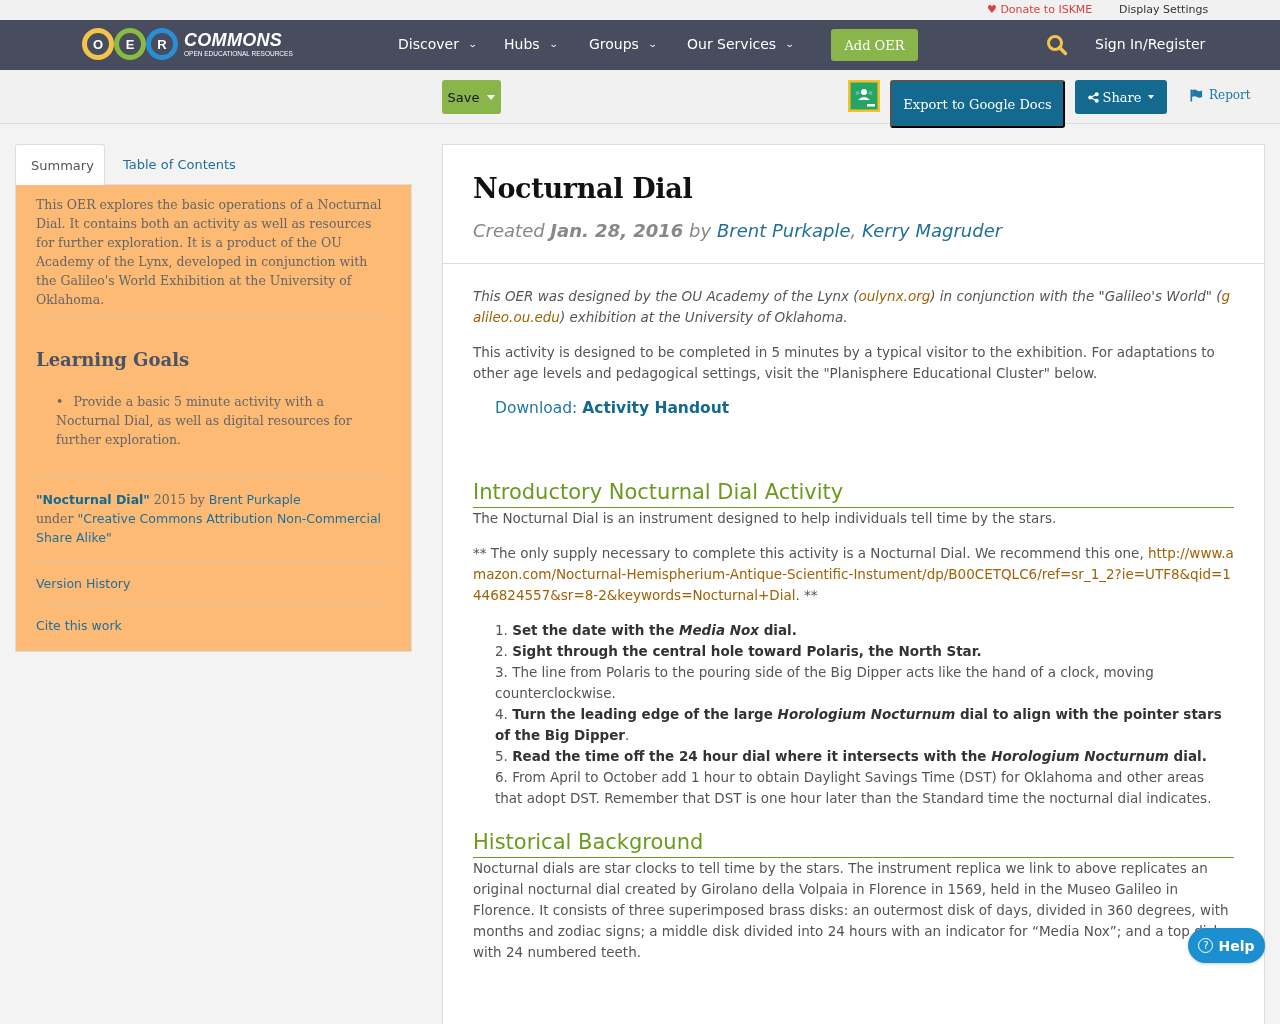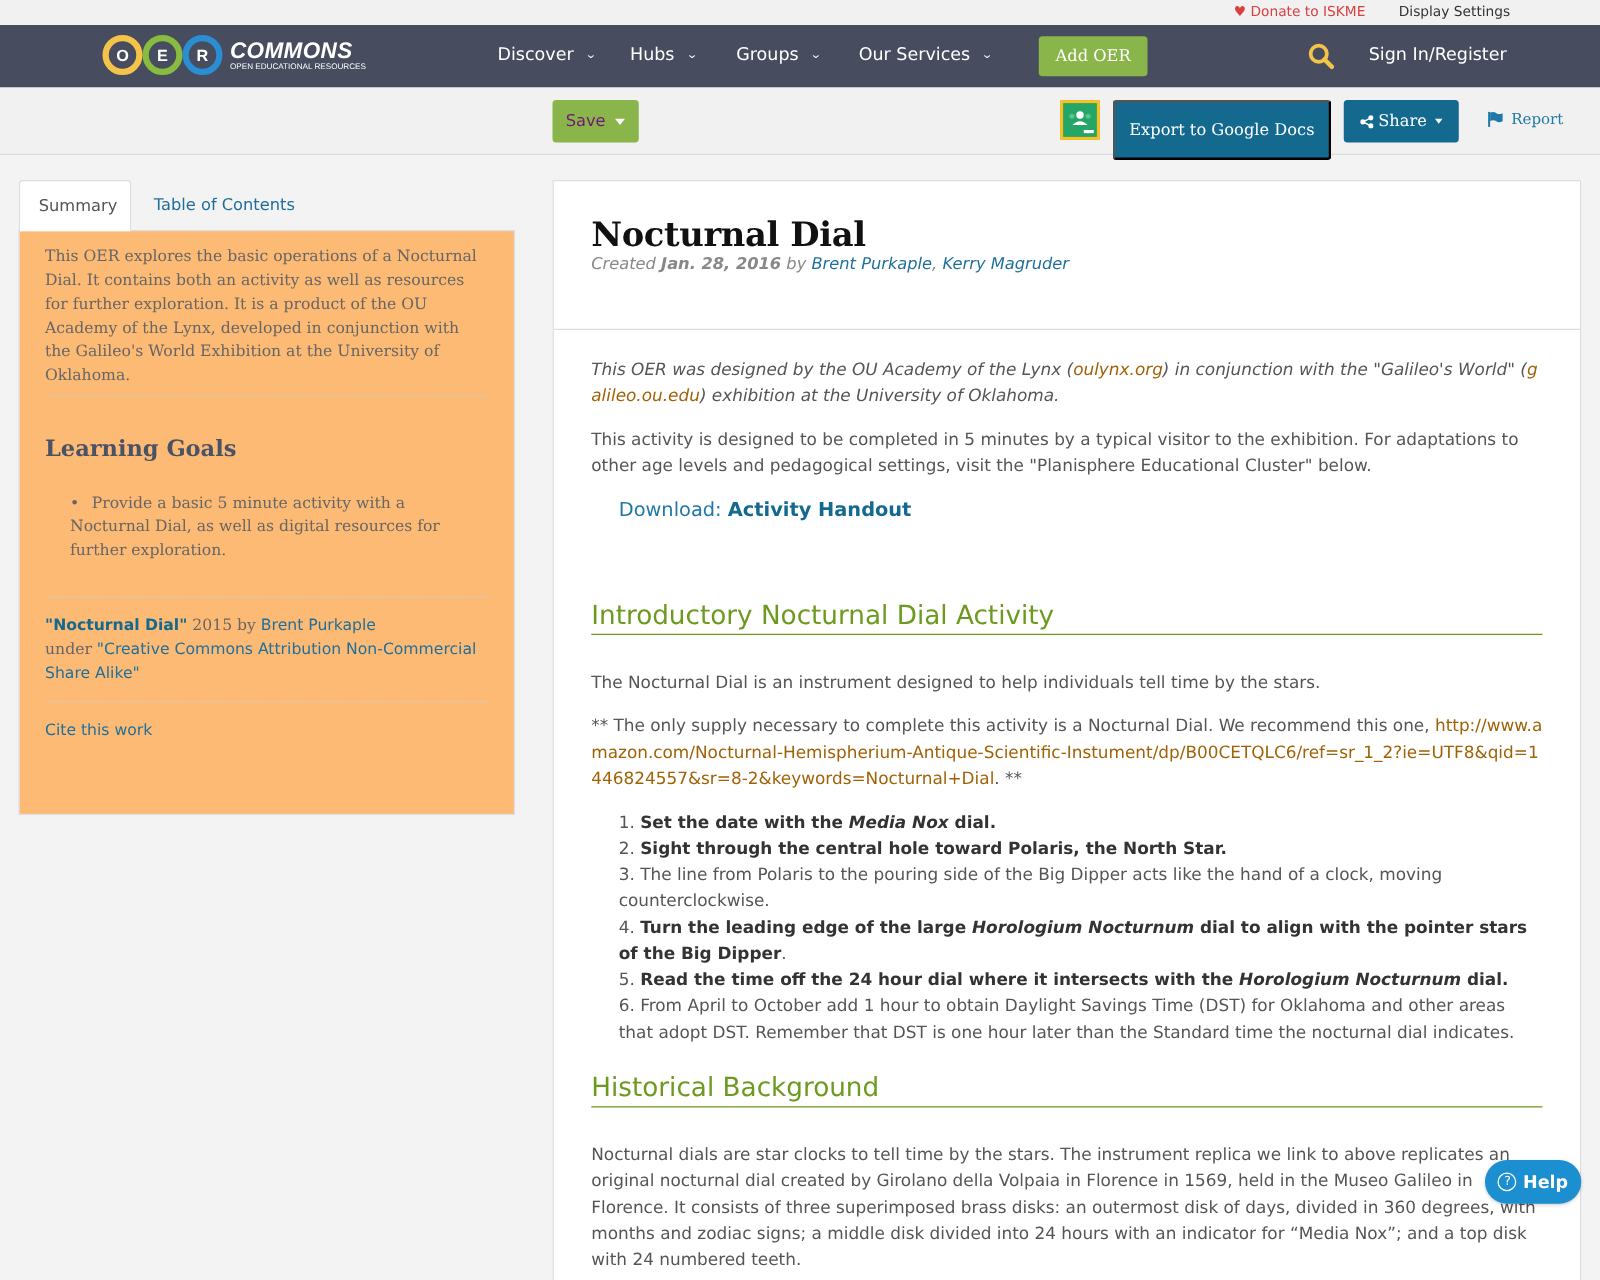--- a/index.html
+++ b/index.html
@@ -22,21 +22,21 @@
   .logo .wordmark .big { font-weight: bold; font-size: 18px; letter-spacing: 0.3px; font-style: italic; }
   .logo .wordmark .small { font-size: 6.5px; letter-spacing: 0px; margin-top: 2px; }
   .nav-item { position: absolute; top: 16px; color: #fff; font-size: 14px; display: flex; align-items: center; }
   .nav-item .chev { font-size: 9px; margin-left: 10px; display: inline-block; transform: scaleX(1.3); }
   .add-oer { position: absolute; left: 831px; top: 9px; width: 87px; height: 32px; background: #8ab54a; border-radius: 3px; color: #fff; font-family: "DejaVu Serif", serif; font-size: 13px; display: flex; align-items: center; justify-content: center; border: none; }
   .search-btn { position: absolute; left: 1046px; top: 14px; width: 22px; height: 22px; }
   .signin { position: absolute; left: 1095px; top: 16px; color: #fff; font-size: 14px; }
 
   
   .action-bar { height: 54px; background: #f0f1f0; border-bottom: 1px solid #ddd; position: relative; }
-  .save-btn { position: absolute; left: 442px; top: 10px; width: 69px; height: 34px; background: #8ab54a; border-radius: 3px; color: #701a75; font-size: 13px; display: flex; align-items: center; justify-content: center; gap: 8px; }
+  .save-btn { position: absolute; left: 442px; top: 10px; width: 59px; height: 34px; background: #8ab54a; border-radius: 3px; color: #0f172a; font-size: 13px; display: flex; align-items: center; justify-content: center; gap: 8px; }
   .save-btn .caret { width: 0; height: 0; border-left: 4px solid transparent; border-right: 4px solid transparent; border-top: 5px solid #fff; }
   .export-btn { position: absolute; left: 890px; top: 10px; width: 175px; height: 48px; background: #14698f; border-radius: 3px; color: #fff; font-family: "DejaVu Serif", serif; font-size: 13px; display: flex; align-items: center; justify-content: center; }
   .share-btn { position: absolute; left: 1075px; top: 10px; width: 92px; height: 34px; background: #14698f; border-radius: 3px; color: #fff; font-family: "DejaVu Serif", serif; font-size: 13px; display: flex; align-items: center; justify-content: center; gap: 4px; }
   .share-btn .caret { width: 0; height: 0; border-left: 3.5px solid transparent; border-right: 3.5px solid transparent; border-top: 4px solid #fff; margin-left: 3px; }
   .report-link { position: absolute; left: 1190px; top: 18px; color: #1f78a8; font-family: "DejaVu Serif", serif; font-size: 12px; display: flex; align-items: center; gap: 6px; }
 
   
   .sidebar { position: absolute; left: 15px; top: 144px; width: 397px; }
   .tabs { height: 40px; position: relative; }
   .tab { position: absolute; top: 0; height: 40px; font-size: 13px; display: flex; align-items: center; padding: 0 15px; }
@@ -51,30 +51,30 @@
   .attribution .ttl { color: #14698f; font-weight: bold; }
   .attribution a { color: #1f6f9a; text-decoration: none; }
   .attribution .serif { font-family: "DejaVu Serif", serif; color: #666; }
   .side-link { display: block; font-size: 12.5px; color: #1f6f9a; padding: 14px 0 12px; border-bottom: 1px dotted #ccc; text-decoration: none; }
   .side-link.last { border-bottom: none; }
 
   
   .main { position: absolute; left: 442px; top: 144px; width: 823px; height: 900px; background: #fff; border: 1px solid #ddd; }
   .main-head { padding: 28px 30px 0; height: 119px; border-bottom: 1px solid #ddd; }
   .title { font-family: "DejaVu Serif", serif; font-weight: bold; font-size: 27px; color: #111; letter-spacing: -0.3px; }
-  .byline { font-size: 13px; font-style: italic; color: #888; margin-top: 0; }
+  .byline { font-size: 18px; font-style: italic; color: #888; margin-top: 16px; }
   .byline b { color: #888; }
   .byline a { color: #1f6f9a; text-decoration: none; }
   .content { padding: 22px 30px 0; font-size: 13.5px; line-height: 21px; color: #555; }
   .content p { margin-bottom: 14px; }
   .content .intro { font-style: italic; }
   .content a { color: #a16207; text-decoration: none; word-break: break-all; }
   .download { padding-left: 22px; font-size: 15.5px; color: #1f78a8; margin-top: 10px; }
   .download b { color: #14698f; }
-  .section-h { font-size: 21px; color: #6c9a1f; border-bottom: 1px solid #6c9a1f; padding-bottom: 2px; margin-top: 60px; margin-bottom: 28px; font-weight: normal; line-height: 26px; }
+  .section-h { font-size: 21px; color: #6c9a1f; border-bottom: 1px solid #6c9a1f; padding-bottom: 2px; margin-top: 60px; font-weight: normal; line-height: 26px; }
   .section-h.second { margin-top: 20px; }
   .steps { padding-left: 22px; color: #555; list-style: none; }
   .steps li b { color: #333; }
   .help-btn { position: absolute; left: 1188px; top: 928px; width: 77px; height: 35px; background: #1c8fd0; border-radius: 18px 18px 18px 18px; color: #fff; font-weight: bold; font-size: 14px; display: flex; align-items: center; justify-content: center; gap: 5px; box-shadow: 0 1px 3px rgba(0,0,0,0.2); }
   .help-btn .q { width: 15px; height: 15px; border: 1.5px solid #fff; border-radius: 50%; font-size: 10px; display: flex; align-items: center; justify-content: center; font-weight: normal; }
 </style>
 </head>
 <body>
 
 <div class="utility-bar">
@@ -173,20 +173,21 @@
   <div class="side-panel">
     <p class="summary">This OER explores the basic operations of a Nocturnal Dial. It contains both an activity as well as resources for further exploration. It is a product of the OU Academy of the Lynx, developed in conjunction with the Galileo's World Exhibition at the University of Oklahoma.</p>
     <h3 class="lg-title">Learning Goals</h3>
     <ul class="lg-list">
       <li>Provide a basic 5 minute activity with a Nocturnal Dial, as well as digital resources for further exploration.</li>
     </ul>
     <div class="attribution">
       <a class="ttl">"Nocturnal Dial"</a><span class="serif"> 2015 by </span><a>Brent Purkaple</a><br>
       <span class="serif">under </span><a>"Creative Commons Attribution Non-Commercial Share Alike"</a>
     </div>
+    <a class="side-link">Version History</a>
     <a class="side-link last">Cite this work</a>
   </div>
 </aside>
 
 <main class="main">
   <div class="main-head">
     <h1 class="title">Nocturnal Dial</h1>
     <div class="byline">
       <span>Created </span><b>Jan. 28, 2016</b><span> by </span><a>Brent Purkaple</a><span>, </span><a>Kerry Magruder</a>
     </div>

